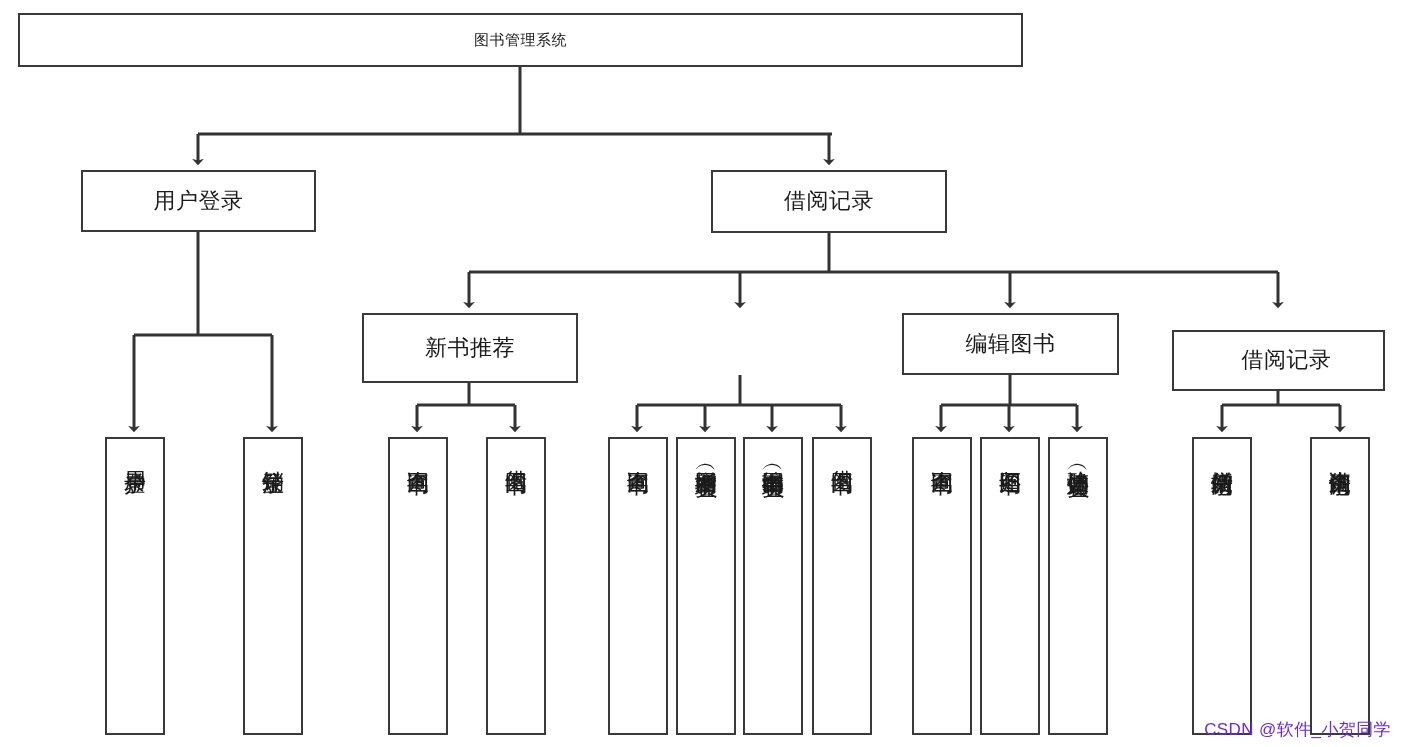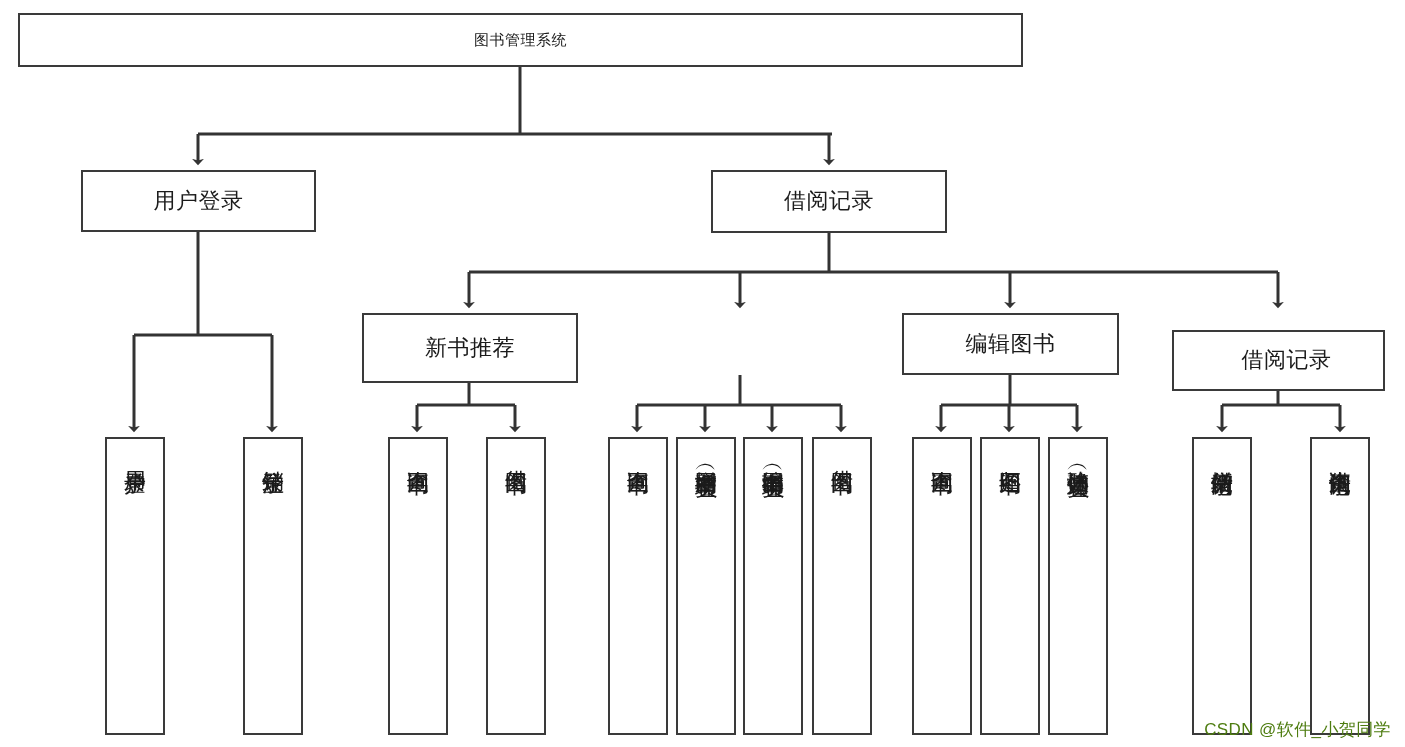--- a/index.html
+++ b/index.html
@@ -56,21 +56,21 @@
     line-height: 1.18;
     letter-spacing: 1px;
     white-space: nowrap;
   }
   .node.root .node-label { font-size: 15px; }
   .watermark {
     position: absolute;
     right: 14px;
     bottom: 6px;
     font-size: 17px;
-    color: #4d7c0f;
+    color: #6d28d9;
     white-space: nowrap;
     letter-spacing: 0.4px;
   }
 </style>
 </head>
 <body>
 
 <div id="canvas">
 
   <svg class="edges" viewBox="0 0 1405 747" xmlns="http://www.w3.org/2000/svg">

